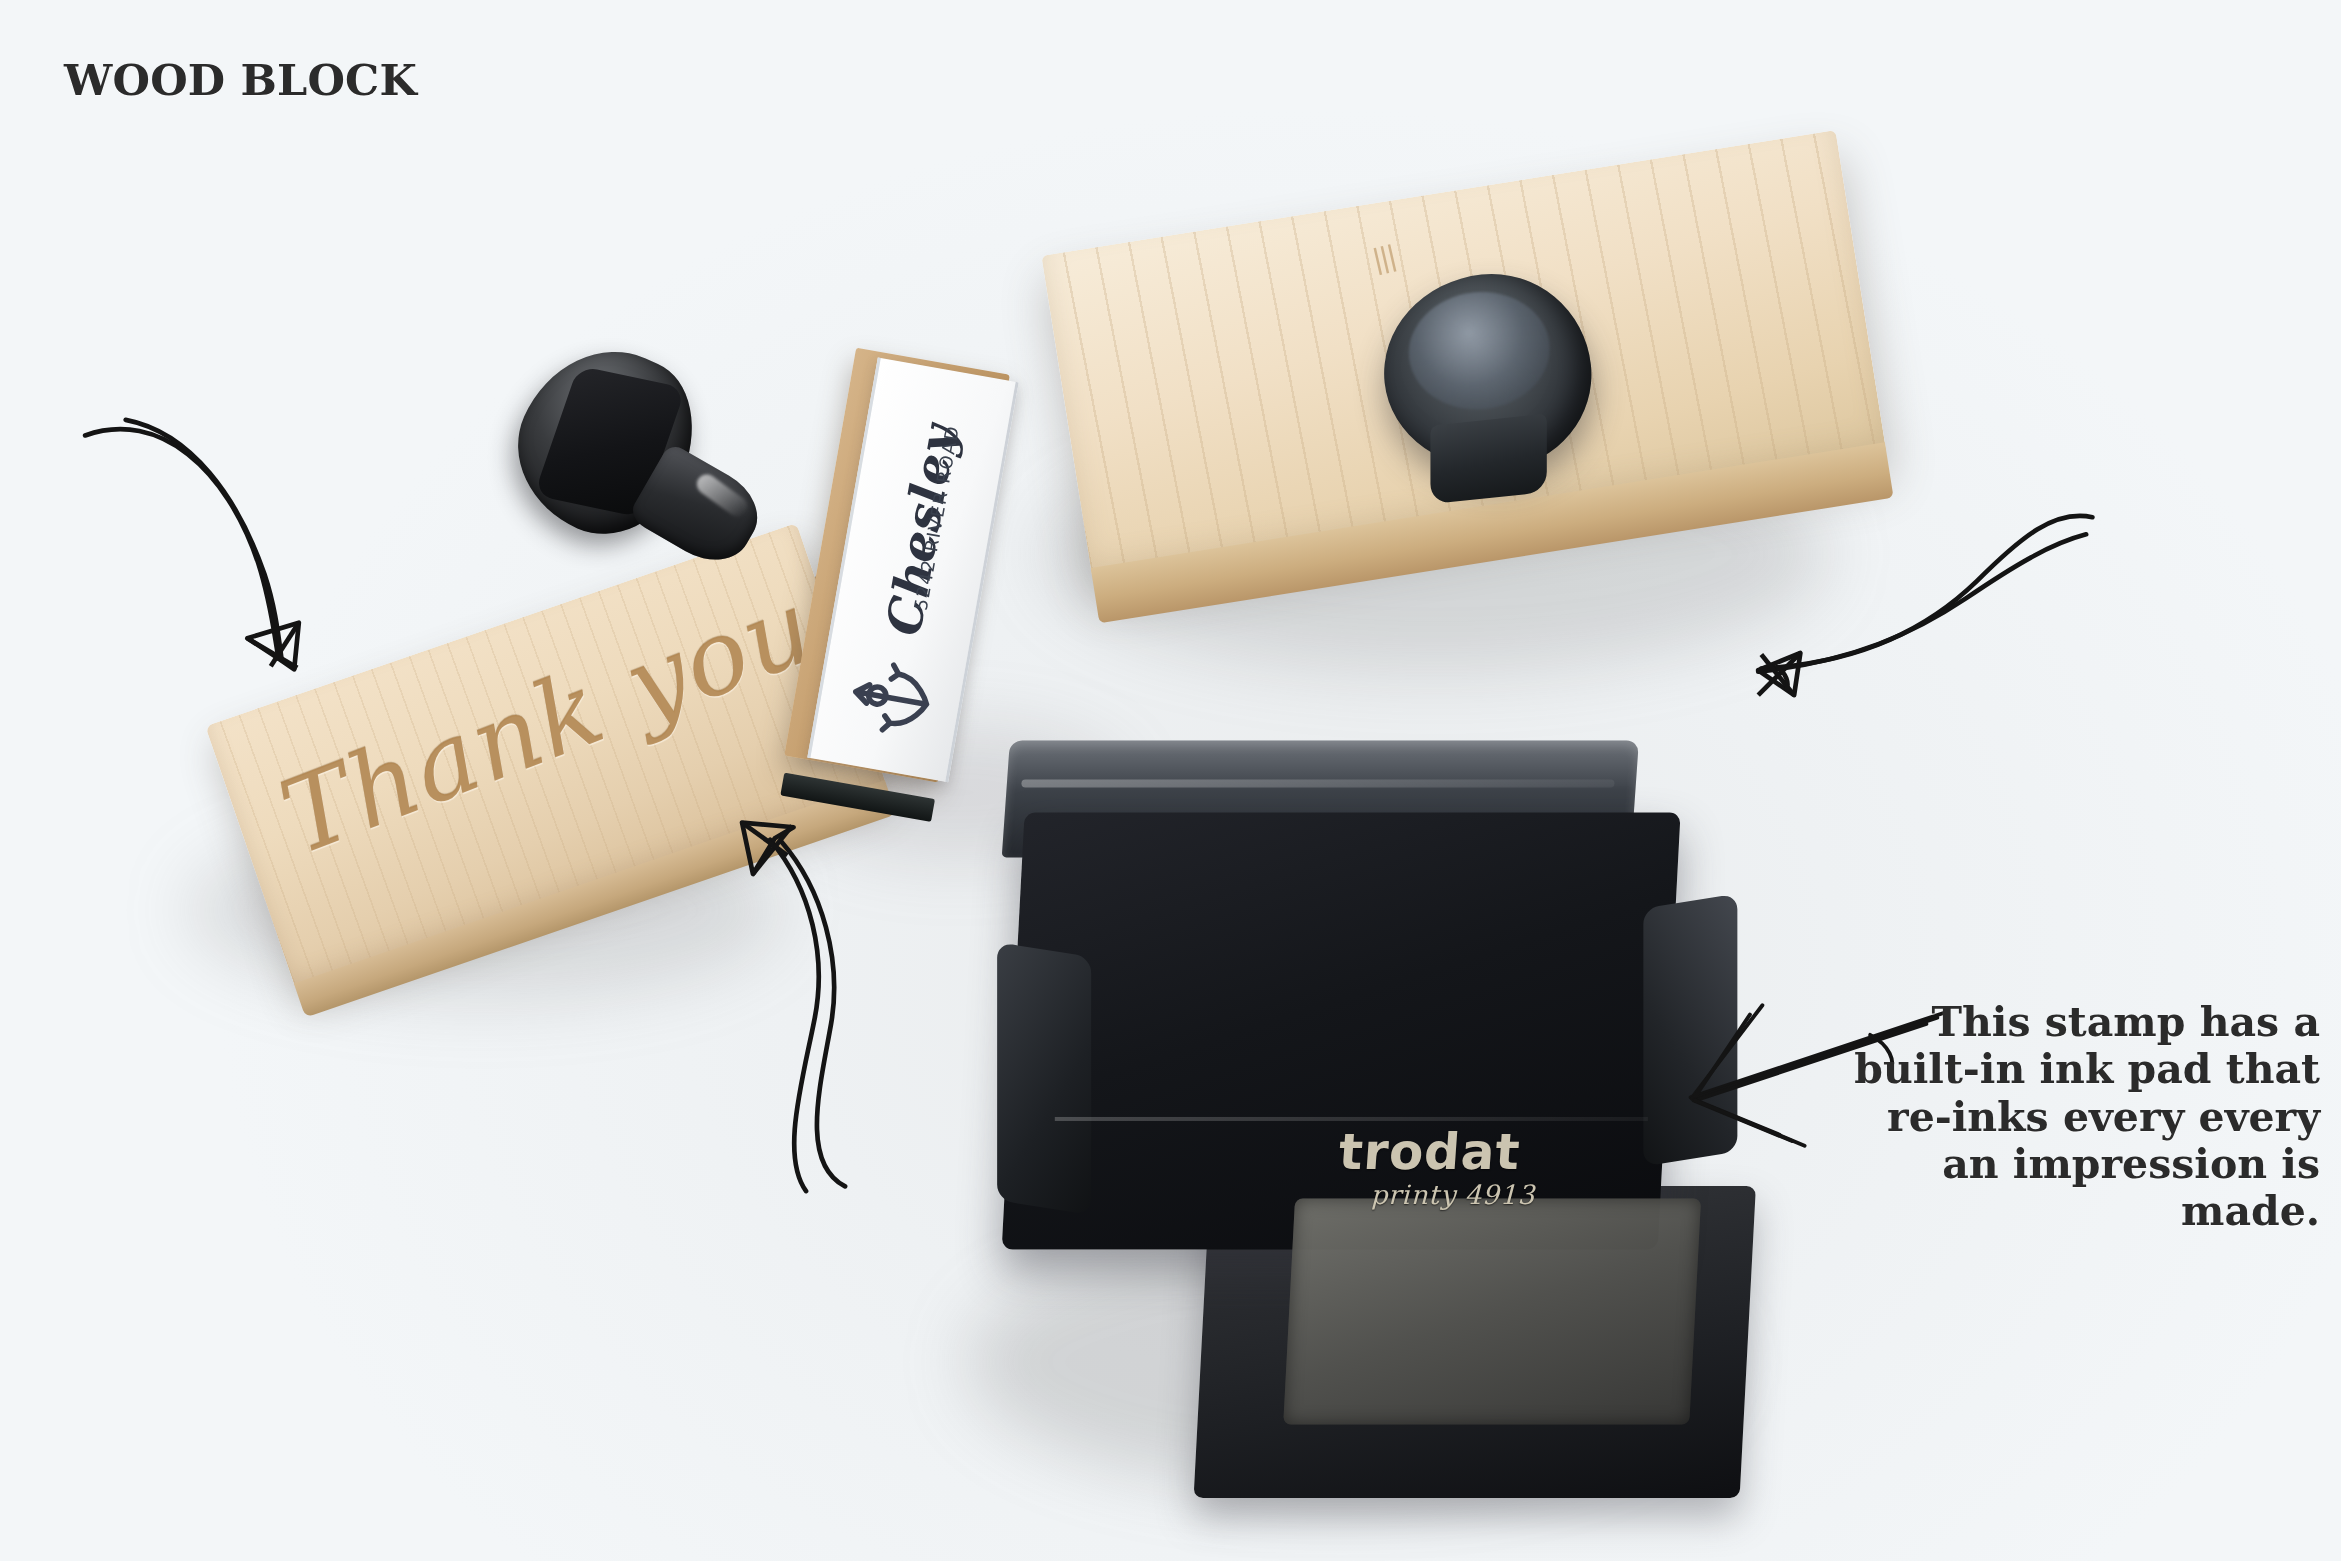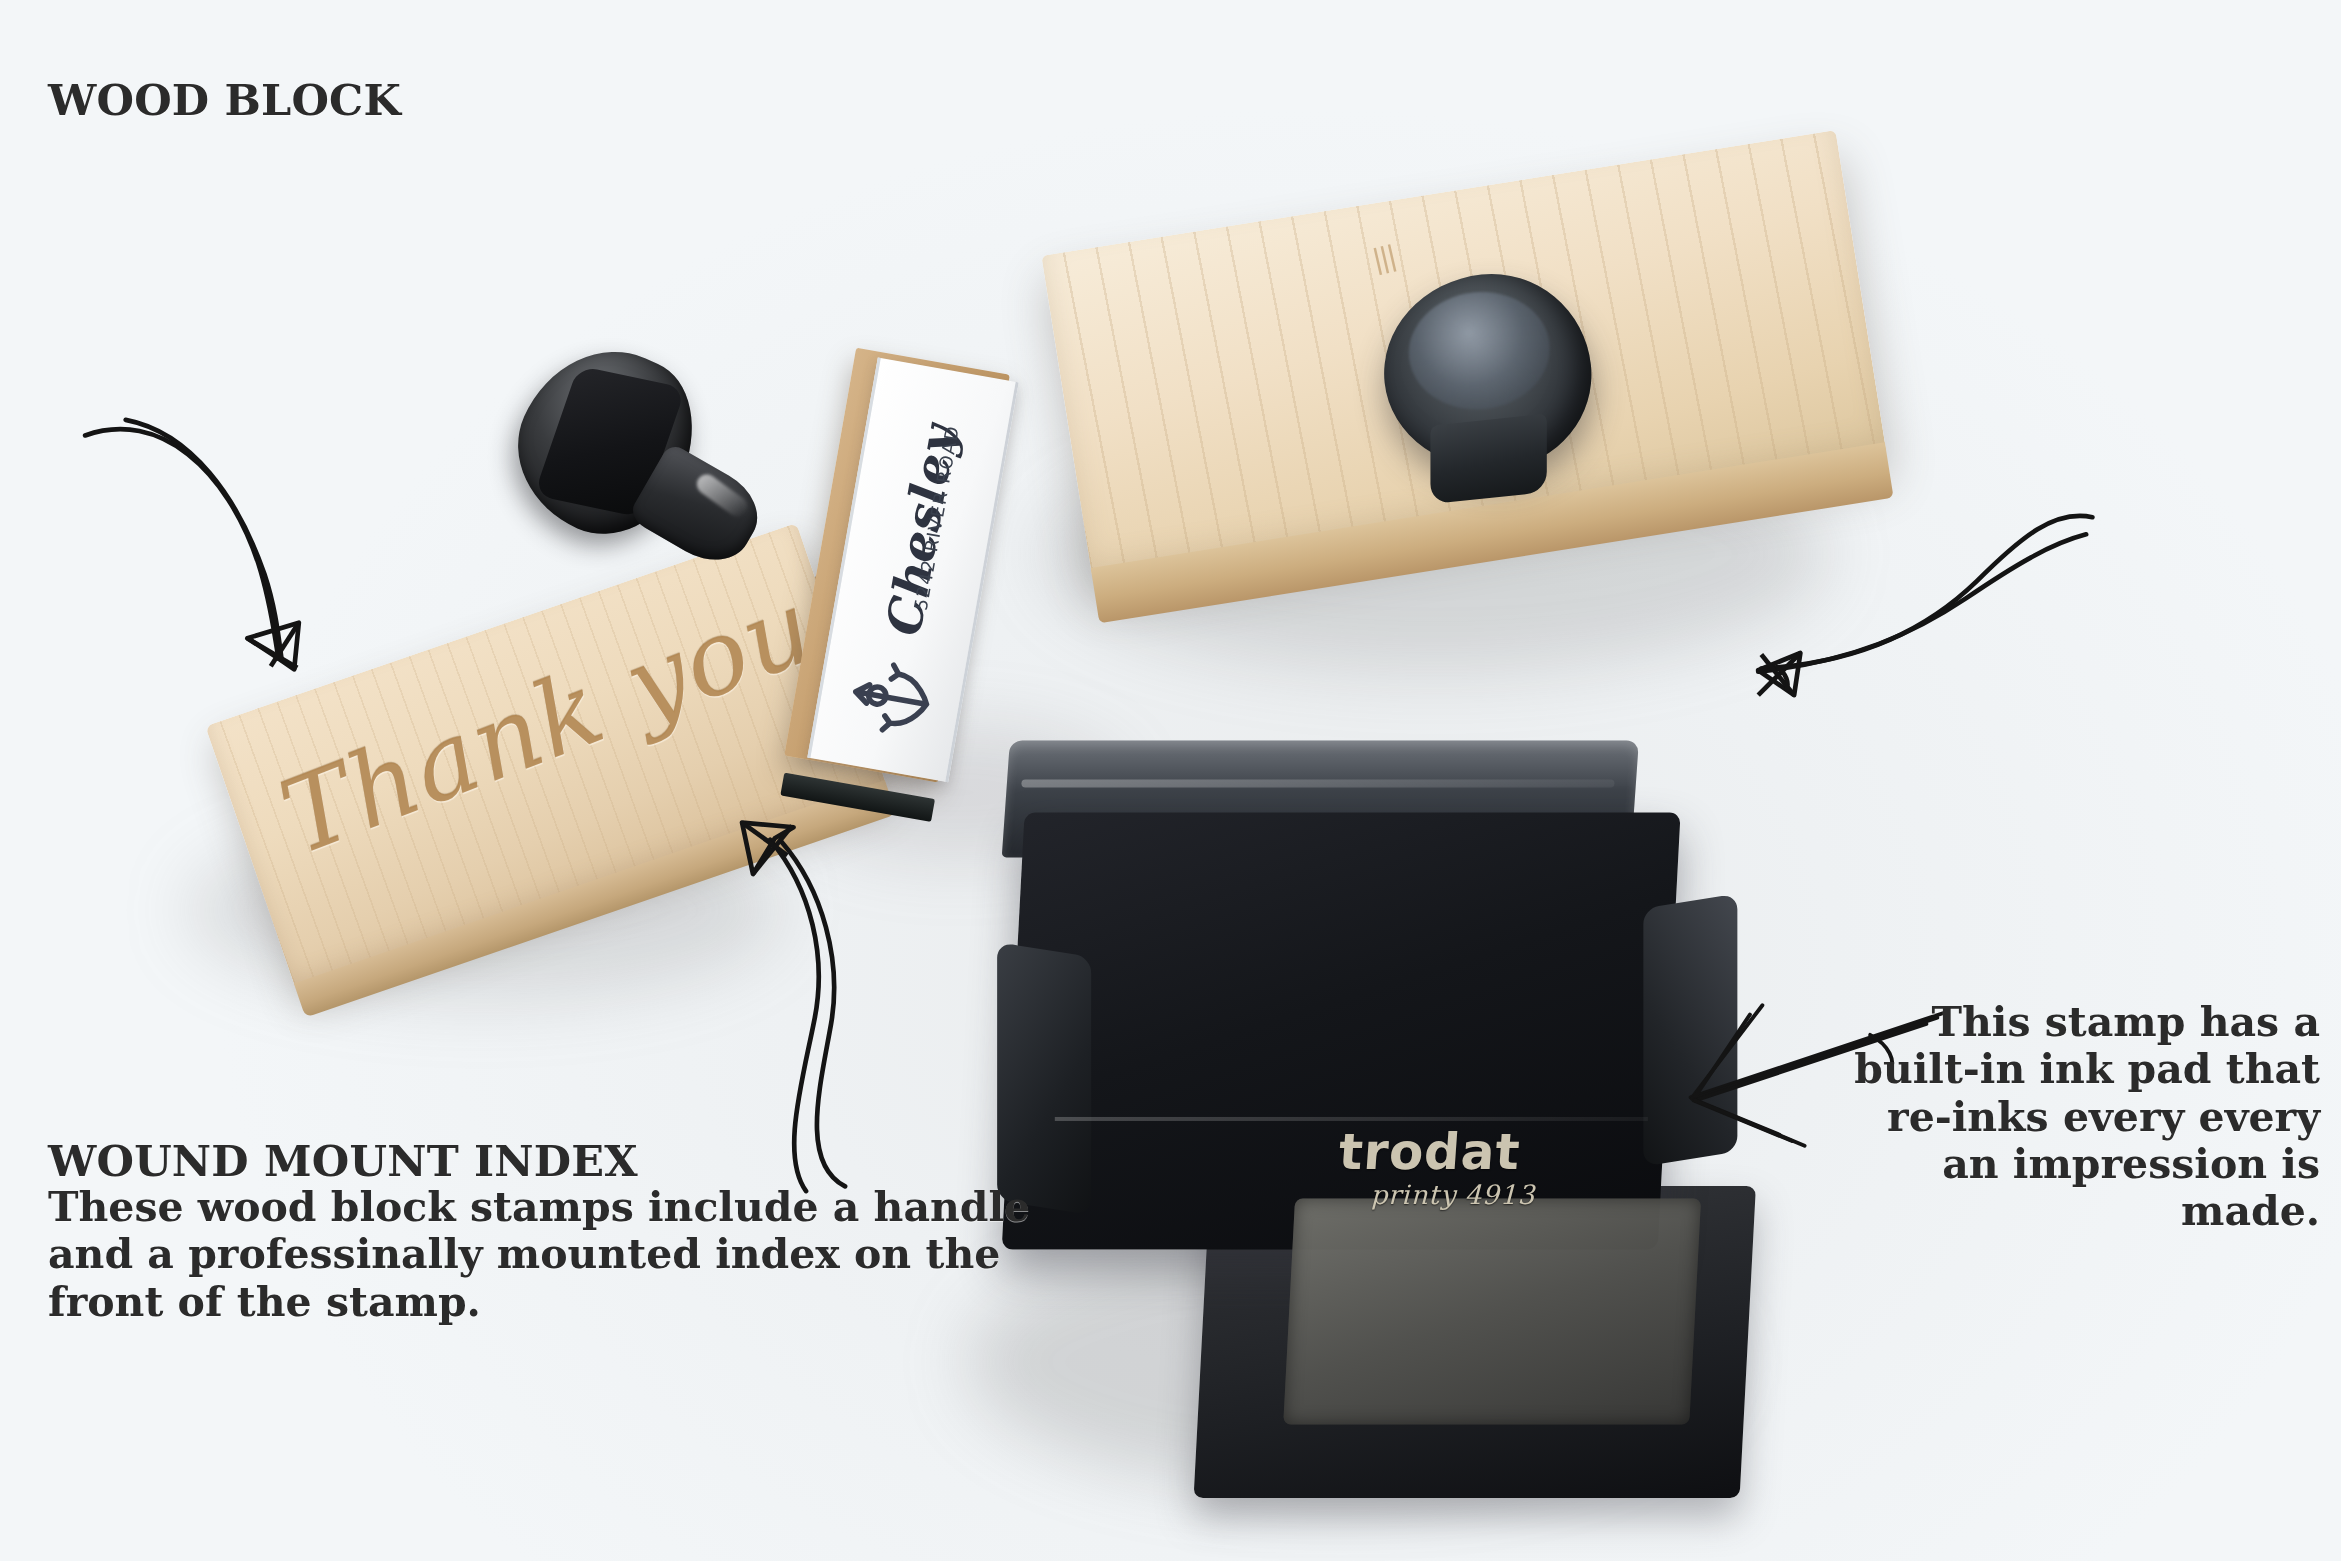--- a/index.html
+++ b/index.html
@@ -26,21 +26,21 @@
     font-size:43px;line-height:1.02;white-space:nowrap;
     text-shadow:0 0.8px 0 rgba(255,255,255,.55);
   }
   .block .bd{
     font-weight:bold;font-size:41px;line-height:1.155;
     text-shadow:0 0.8px 0 rgba(255,255,255,.5);
   }
   .left{text-align:left;}
   .right{text-align:right;}
 
-  #blk-wood-block{left:48px;top:59px;width:921px;margin-top:20px;}
+  #blk-wood-block{left:64px;top:59px;width:921px;}
   #blk-wood-handle{right:22px;top:59px;width:890px;}
   #blk-wound-mount{left:48px;top:1140px;width:1038px;}
   #blk-self-inking{right:22px;top:999px;width:484px;}
 
   
   .arrow{position:absolute;pointer-events:none;}
   #arrow-1{left:74px;top:398px;width:328px;height:312px;}
   #arrow-2{left:706px;top:796px;width:375px;height:406px;}
   #arrow-3{left:1675px;top:980px;width:281px;height:180px;}
   #arrow-4{left:1702px;top:500px;width:406px;height:203px;}
@@ -347,23 +347,19 @@
       <path d="M118 250 L76 198"></path>
       <path d="M96 214 C108 222 112 234 108 244"></path>
     </g>
   </svg>
 
   <div class="block left" id="blk-wood-block">
     <div class="hd">WOOD BLOCK</div>
   </div>
 
 
-  <div class="block left" id="blk-wound-mount">
-    <div class="hd">WOUND MOUNT INDEX</div>
-    <div class="bd">These wood block stamps include a handle and a professinally mounted index on the front of the stamp.</div>
-  </div>
 
   <div class="block right" id="blk-self-inking">
     <div class="bd">This stamp has a built-in ink pad that re-inks every every an impression is made.</div>
   </div>
 
 </div>
 
 
 </body></html>

